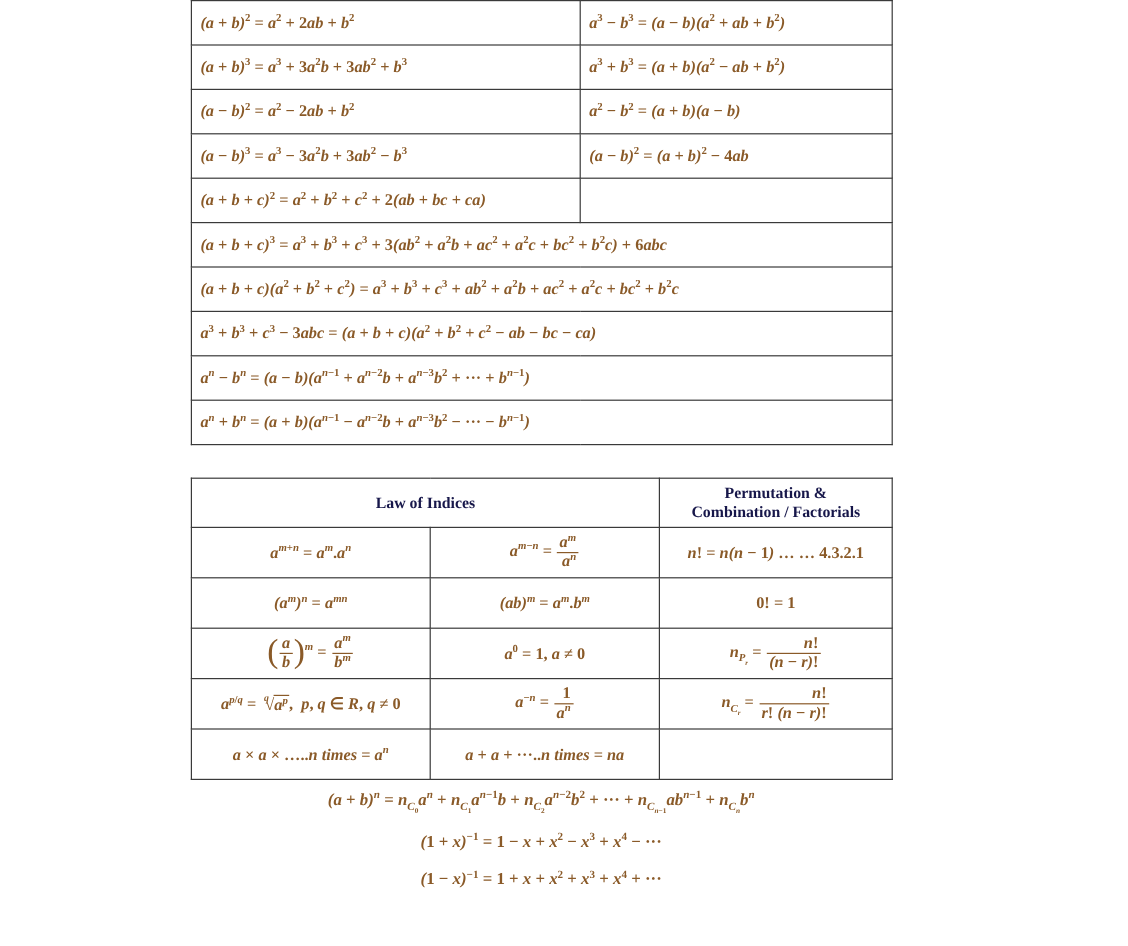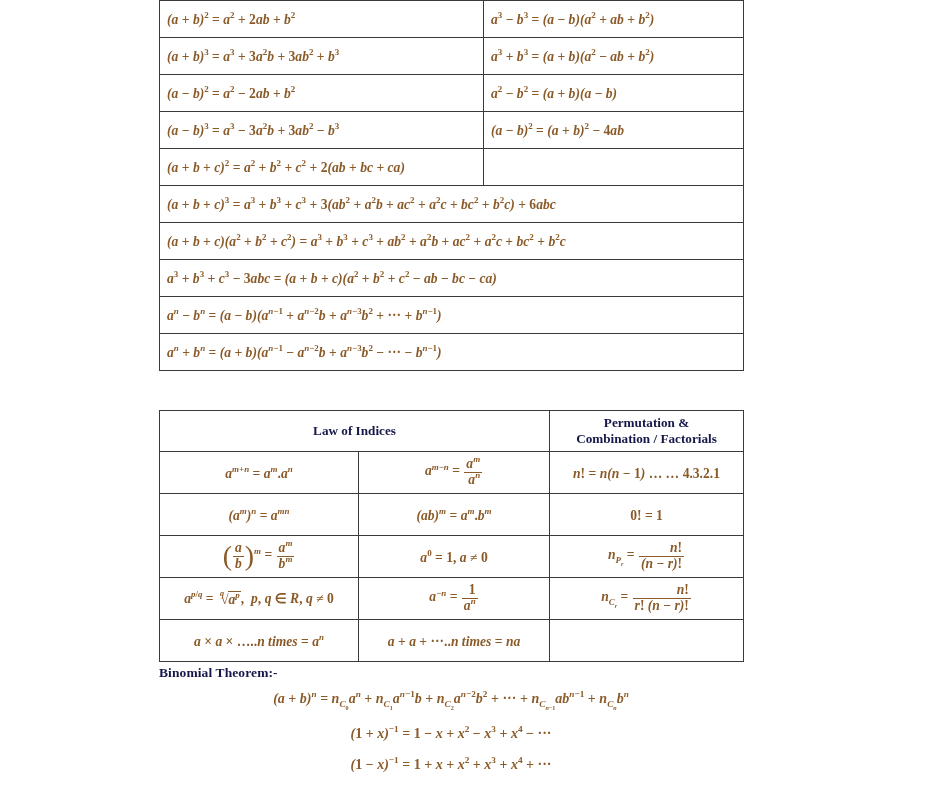--- a/index.html
+++ b/index.html
@@ -67,21 +67,21 @@
 
   
   #table-identities td {
     height: 36px;
     padding-left: 7px;
     padding-right: 4px;
   }
   #table-identities td.empty-cell { }
 
   
-  #table-indices { margin-top: 39px; }
+  #table-indices { margin-top: 27px; }
   #table-indices th {
     height: 36px;
     text-align: center;
     font-weight: bold;
     font-style: normal;
     font-size: 13.2px;
     color: #17174a;
     line-height: 1.25;
     padding: 2px 4px;
   }
@@ -257,21 +257,20 @@
       </tr>
 
       <tr>
         <td><span class="m"><i>a</i> <span class="op">×</span> <i>a</i> <span class="op">×</span> <span class="punct">…..</span><i>n times</i> <span class="op">=</span> <i>a</i><sup><i>n</i></sup></span></td>
         <td><span class="m"><i>a</i> <span class="op">+</span> <i>a</i> <span class="op">+</span> <span class="punct">···</span><span class="punct">..</span><i>n times</i> <span class="op">=</span> <i>na</i></span></td>
         <td class="empty-cell"></td>
       </tr>
     </tbody>
   </table>
 
-  <div class="section-heading" id="heading-binomial">Binomial Theorem:-</div>
 
   <div id="binomial-block">
     <div class="bline"><span class="m">(<i>a</i> <span class="op">+</span> <i>b</i>)<sup><i>n</i></sup> <span class="op">=</span> <i>n</i><sub><i>C</i><sub class="num">0</sub></sub><i>a</i><sup><i>n</i></sup> <span class="op">+</span> <i>n</i><sub><i>C</i><sub class="num">1</sub></sub><i>a</i><sup><i>n</i><span class="op">−</span><span class="num">1</span></sup><i>b</i> <span class="op">+</span> <i>n</i><sub><i>C</i><sub class="num">2</sub></sub><i>a</i><sup><i>n</i><span class="op">−</span><span class="num">2</span></sup><i>b</i><sup class="num">2</sup> <span class="op">+</span> <span class="punct">···</span> <span class="op">+</span> <i>n</i><sub><i>C</i><sub><i>n</i><span class="op">−</span><span class="num">1</span></sub></sub><i>ab</i><sup><i>n</i><span class="op">−</span><span class="num">1</span></sup> <span class="op">+</span> <i>n</i><sub><i>C</i><sub><i>n</i></sub></sub><i>b</i><sup><i>n</i></sup></span></div>
 
     <div class="bline"><span class="m">(<span class="num">1</span> <span class="op">+</span> <i>x</i>)<sup><span class="op">−</span><span class="num">1</span></sup> <span class="op">=</span> <span class="num">1</span> <span class="op">−</span> <i>x</i> <span class="op">+</span> <i>x</i><sup class="num">2</sup> <span class="op">−</span> <i>x</i><sup class="num">3</sup> <span class="op">+</span> <i>x</i><sup class="num">4</sup> <span class="op">−</span> <span class="punct">···</span></span></div>
 
     <div class="bline"><span class="m">(<span class="num">1</span> <span class="op">−</span> <i>x</i>)<sup><span class="op">−</span><span class="num">1</span></sup> <span class="op">=</span> <span class="num">1</span> <span class="op">+</span> <i>x</i> <span class="op">+</span> <i>x</i><sup class="num">2</sup> <span class="op">+</span> <i>x</i><sup class="num">3</sup> <span class="op">+</span> <i>x</i><sup class="num">4</sup> <span class="op">+</span> <span class="punct">···</span></span></div>
   </div>
 
 </div>

